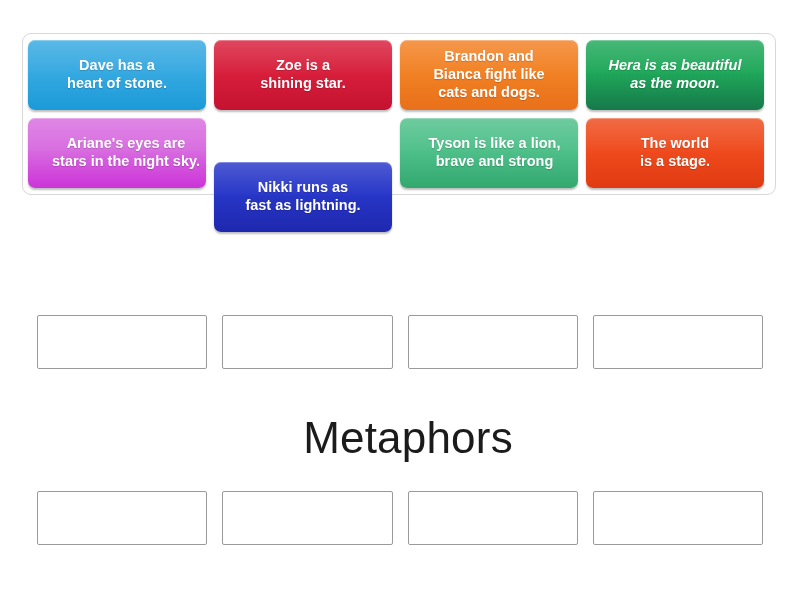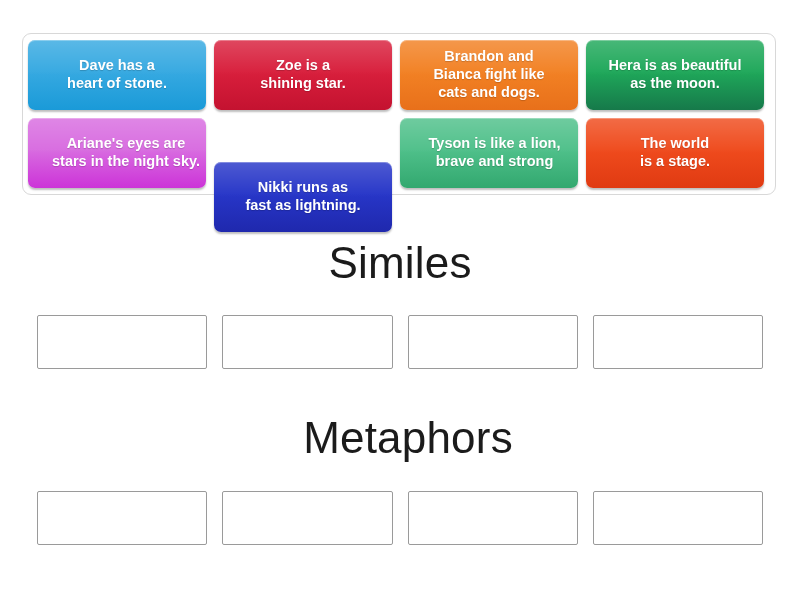--- a/index.html
+++ b/index.html
@@ -133,21 +133,21 @@
     <div class="tile-row">
       <div class="tile" id="t0" style="background: linear-gradient(rgb(54, 169, 225) 0%, rgb(54, 169, 225) 45%, rgb(26, 154, 216) 100%);">
         <span class="tile-text">Dave has a<br>heart of stone.</span>
       </div>
       <div class="tile" id="t1" style="background: linear-gradient(rgb(216, 31, 60) 0%, rgb(216, 31, 60) 45%, rgb(196, 18, 48) 100%);">
         <span class="tile-text">Zoe is a<br>shining star.</span>
       </div>
       <div class="tile" id="t2" style="background: linear-gradient(rgb(242, 129, 36) 0%, rgb(242, 129, 36) 45%, rgb(232, 112, 26) 100%);">
         <span class="tile-text">Brandon and<br>Bianca fight like<br>cats and dogs.</span>
       </div>
-      <div class="tile" id="t3" style="background: linear-gradient(rgb(31, 168, 90) 0%, rgb(31, 168, 90) 45%, rgb(22, 121, 74) 100%);">
+      <div class="tile" id="t3" style="background: linear-gradient(rgb(31, 168, 90) 0%, rgb(31, 168, 90) 45%, rgb(22, 121, 74) 100%); font-style: italic;">
         <span class="tile-text">Hera is as beautiful<br>as the moon.</span>
       </div>
     </div>
 
     <div class="tile-row">
       <div class="tile" id="t4" style="background: linear-gradient(rgb(216, 108, 224) 0%, rgb(216, 108, 224) 45%, rgb(204, 51, 216) 100%); justify-content: flex-end;">
         <span class="tile-text">Ariane's eyes are<br>stars in the night sky.</span>
       </div>
       <div class="tile" id="t5" style="background: linear-gradient(rgb(39, 54, 200) 0%, rgb(39, 54, 200) 45%, rgb(31, 40, 173) 100%); margin-top: 44px;">
         <span class="tile-text">Nikki runs as<br>fast as lightning.</span>
@@ -155,21 +155,20 @@
       <div class="tile" id="t6" style="background: linear-gradient(rgb(79, 192, 138) 0%, rgb(79, 192, 138) 45%, rgb(50, 168, 111) 100%); padding-left: 17px;">
         <span class="tile-text">Tyson is like a lion,<br>brave and strong</span>
       </div>
       <div class="tile" id="t7" style="background: linear-gradient(rgb(239, 75, 29) 0%, rgb(239, 75, 29) 45%, rgb(224, 58, 18) 100%); justify-content: center;">
         <span class="tile-text">The world<br>is a stage.</span>
       </div>
     </div>
 
   </div>
 
-  <div class="category-title" id="title-similes">Similes</div>
 
   <div class="dropzone-row" id="dropzones-similes">
     <div class="dropzone"></div>
     <div class="dropzone"></div>
     <div class="dropzone"></div>
     <div class="dropzone"></div>
   </div>
 
   <div class="category-title" id="title-metaphors">Metaphors</div>
 

